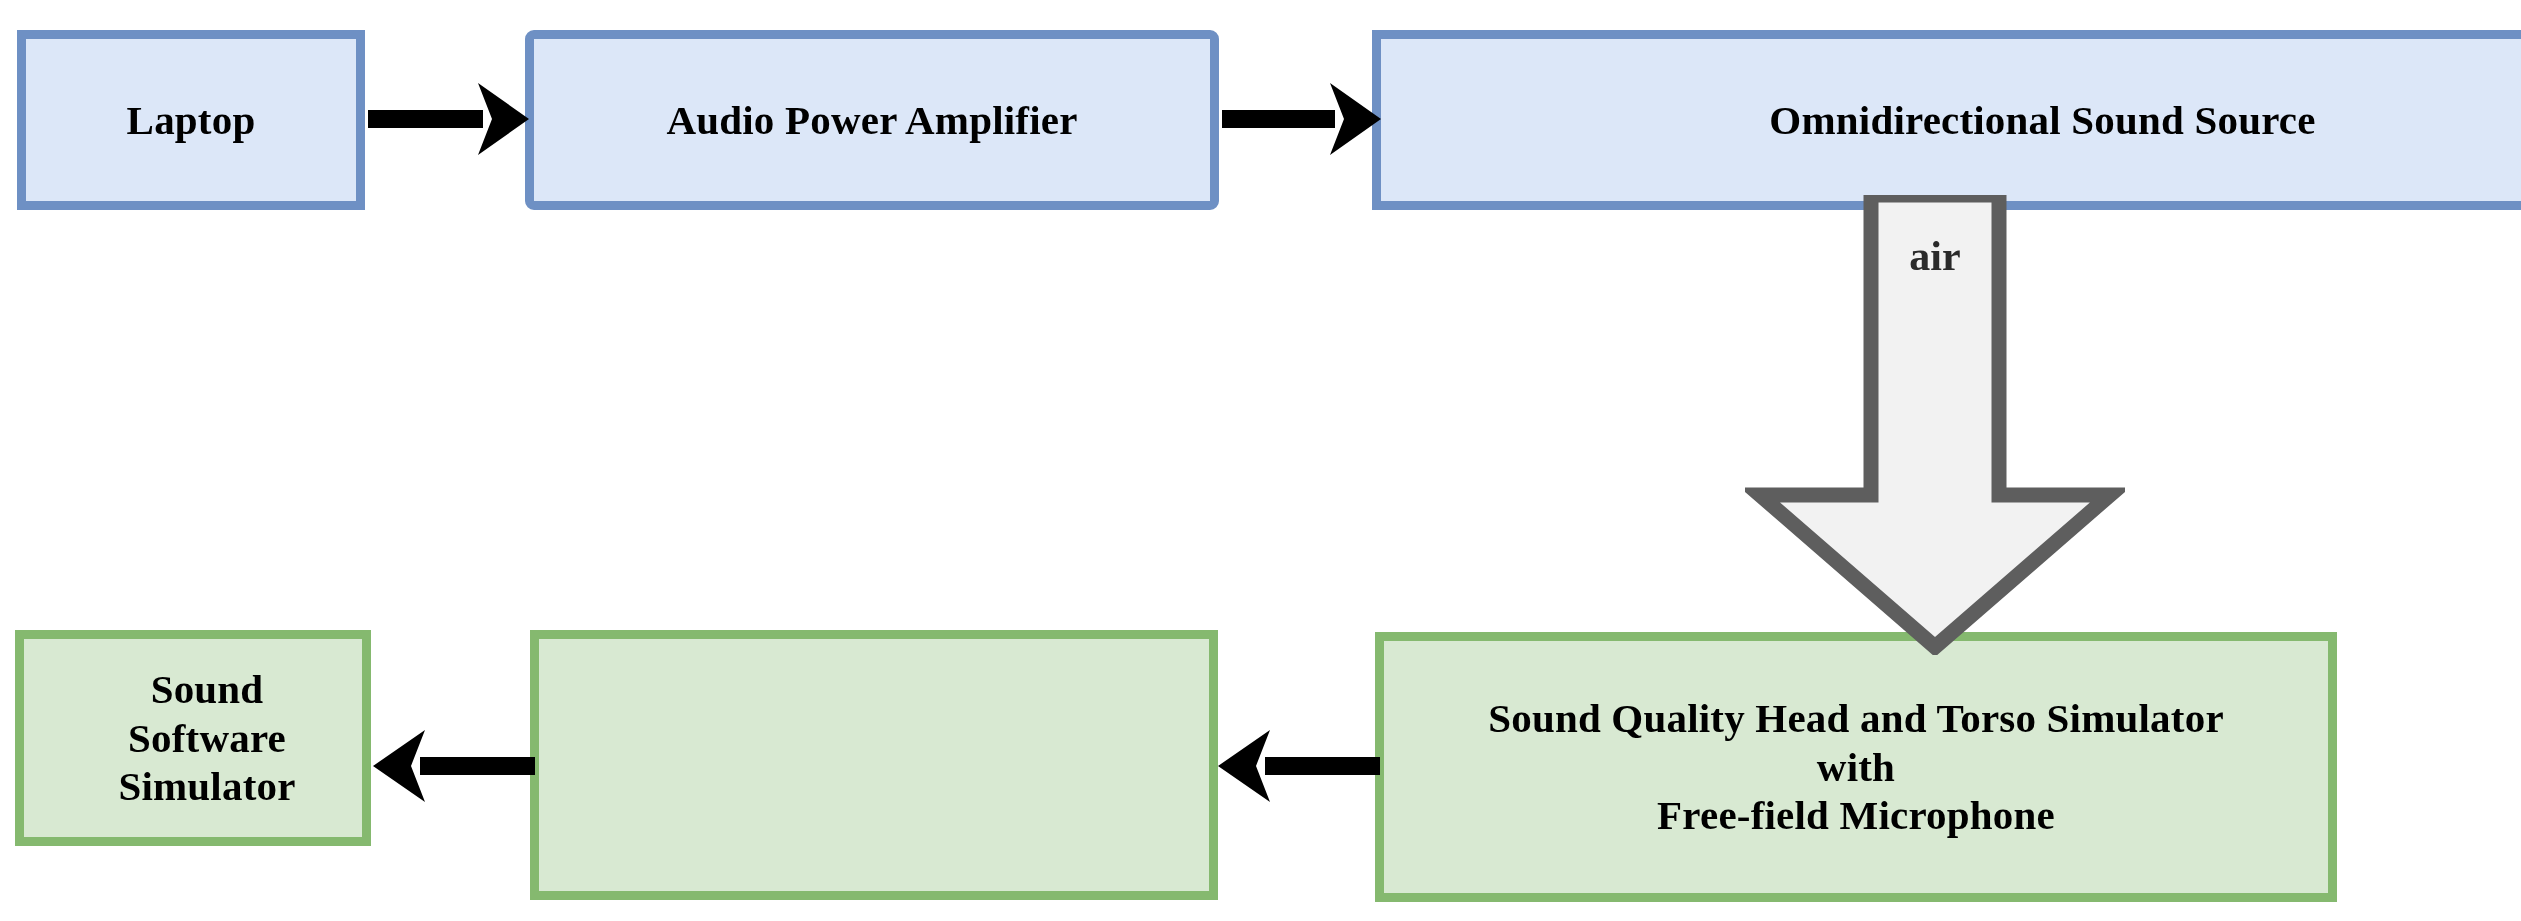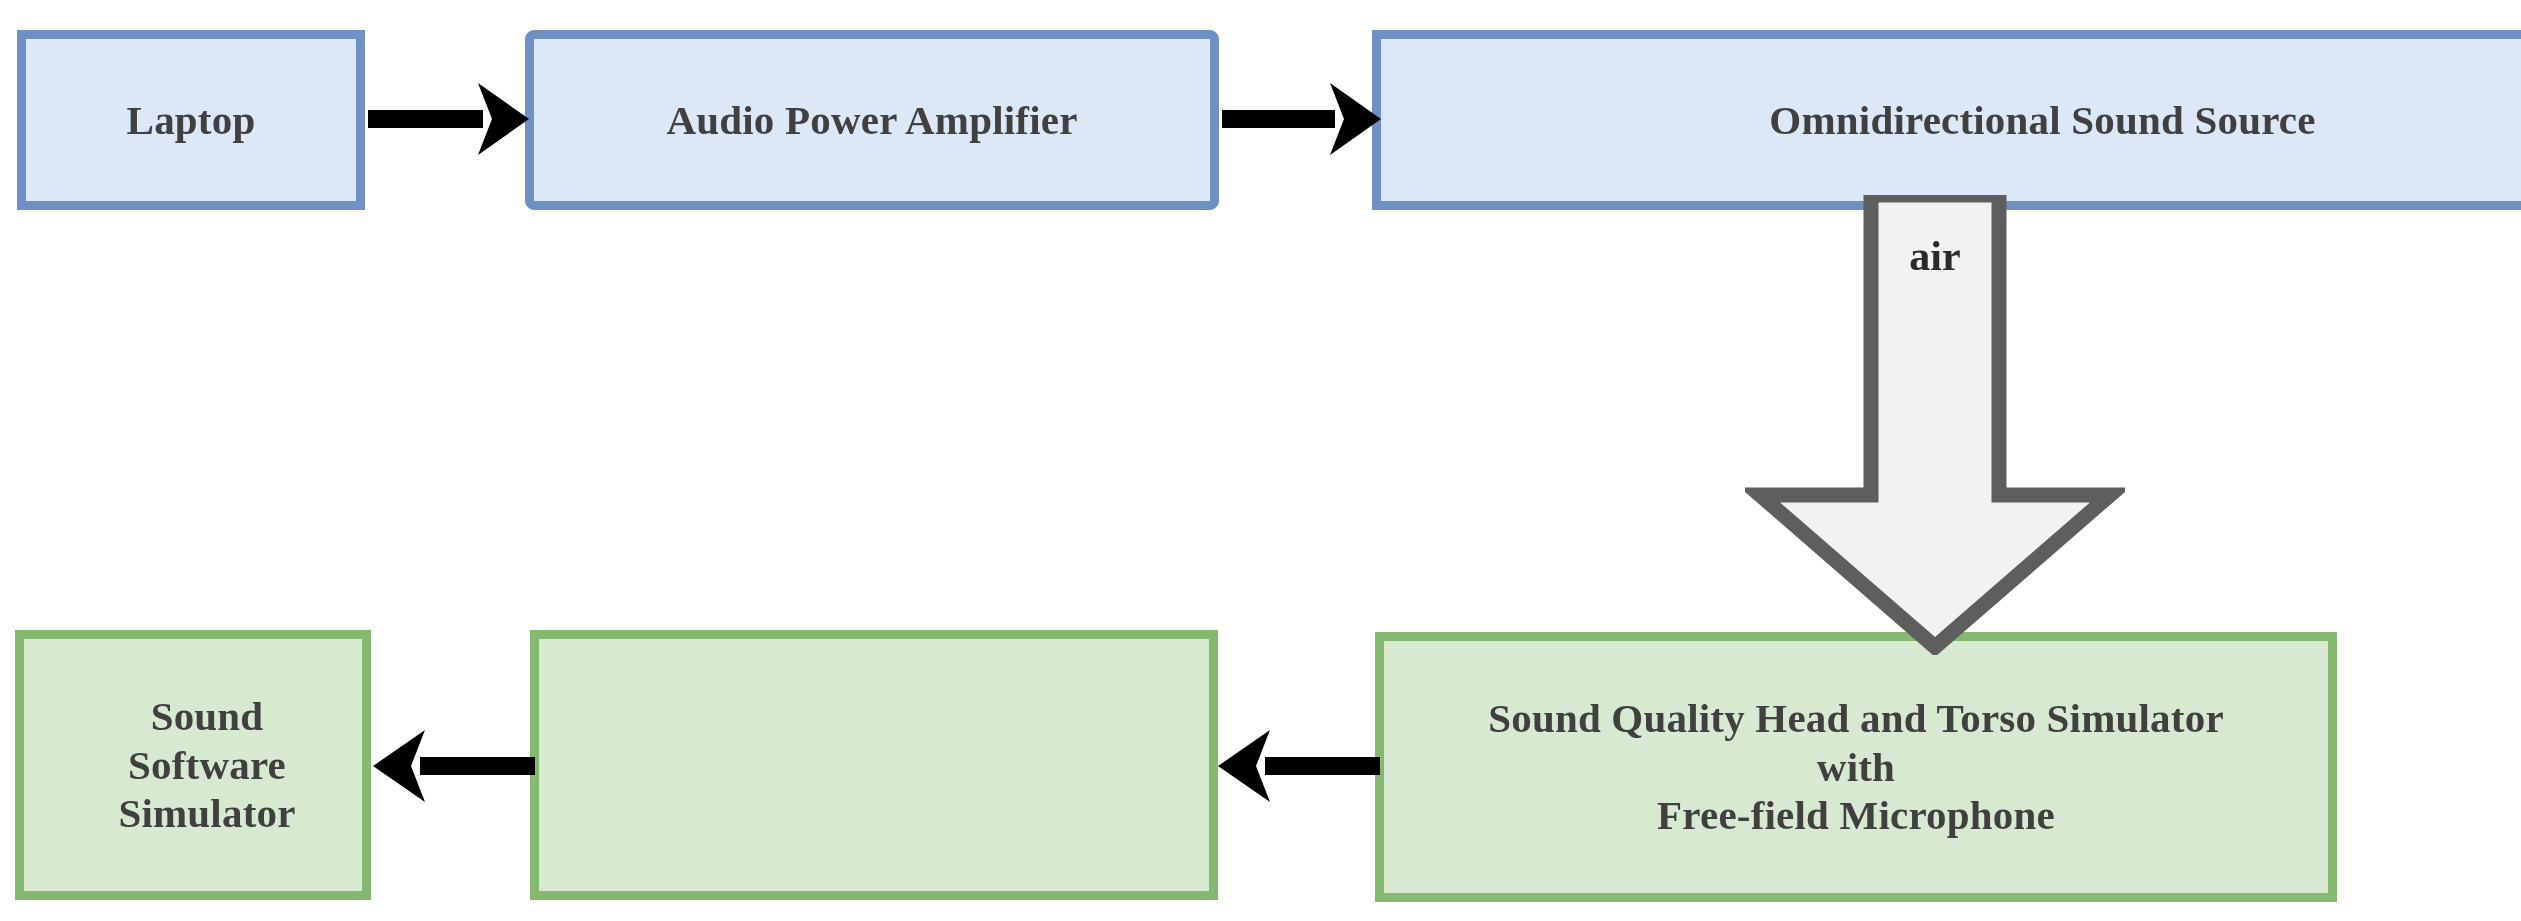--- a/index.html
+++ b/index.html
@@ -21,21 +21,21 @@
 
   
   .node {
     position: absolute;
     box-sizing: border-box;
     display: flex;
     align-items: center;
     justify-content: center;
     text-align: center;
     font-weight: bold;
-    color: #404040;
+    color: #000000;
     line-height: 1.18;
     letter-spacing: .2px;
   }
   .node.blue {
     background: #dce7f8;
     border: 9px solid #6e90c4;
   }
   .node.green {
     background: #d8e9d2;
     border: 9px solid #85b96f;
@@ -44,21 +44,21 @@
     display: block;
     width: 100%;
     padding: 0 10px;
     box-sizing: border-box;
   }
 
   
   #node-laptop      { left: 17px;   top: 30px;  width: 348px;  height: 180px; font-size: 41px; }
   #node-amplifier   { left: 525px;  top: 30px;  width: 694px;  height: 180px; font-size: 41px; border-radius: 9px; }
   #node-source      { left: 1372px; top: 30px;  width: 1341px; height: 180px; font-size: 41px; }
-  #node-software    { left: 15px;   top: 630px; width: 356px;  height: 270px; font-size: 41px; padding-left: 28px; }
+  #node-software    { left: 15px;   top: 630px; width: 356px;  height: 216px; font-size: 41px; padding-left: 28px; }
   #node-daq         { left: 530px;  top: 630px; width: 688px;  height: 270px; font-size: 41px; }
   #node-hats        { left: 1375px; top: 632px; width: 962px; height: 270px; font-size: 41px; }
 
   
   #connectors {
     position: absolute;
     left: 0; top: 0;
     width: 2521px;
     height: 921px;
     pointer-events: none;

